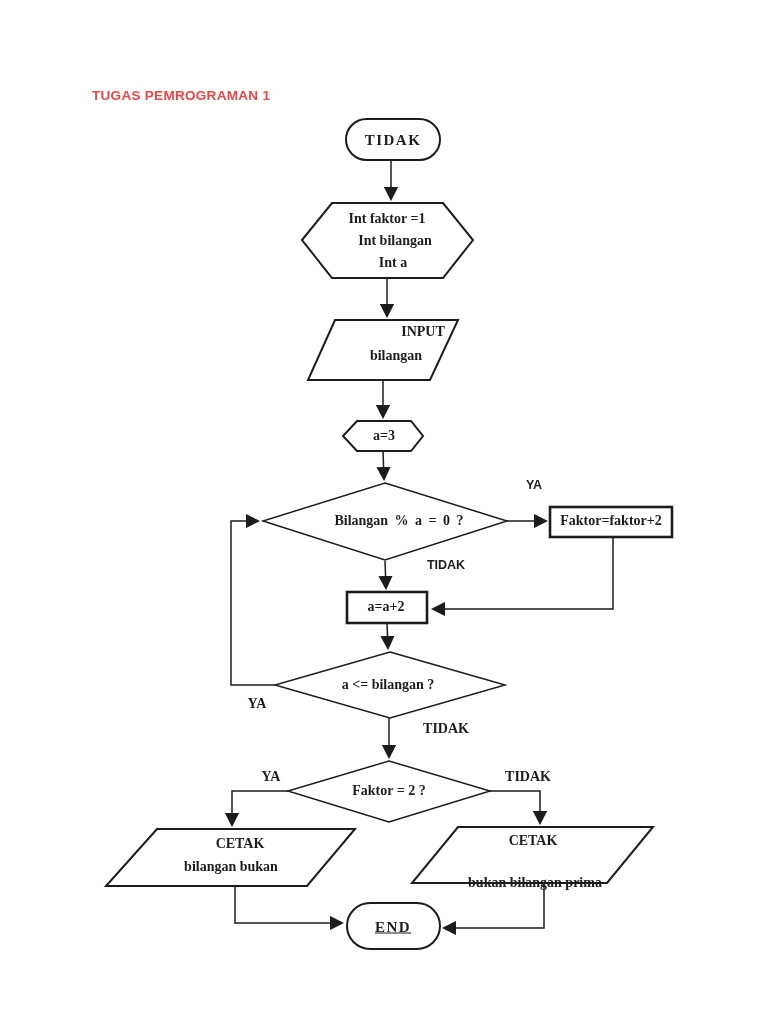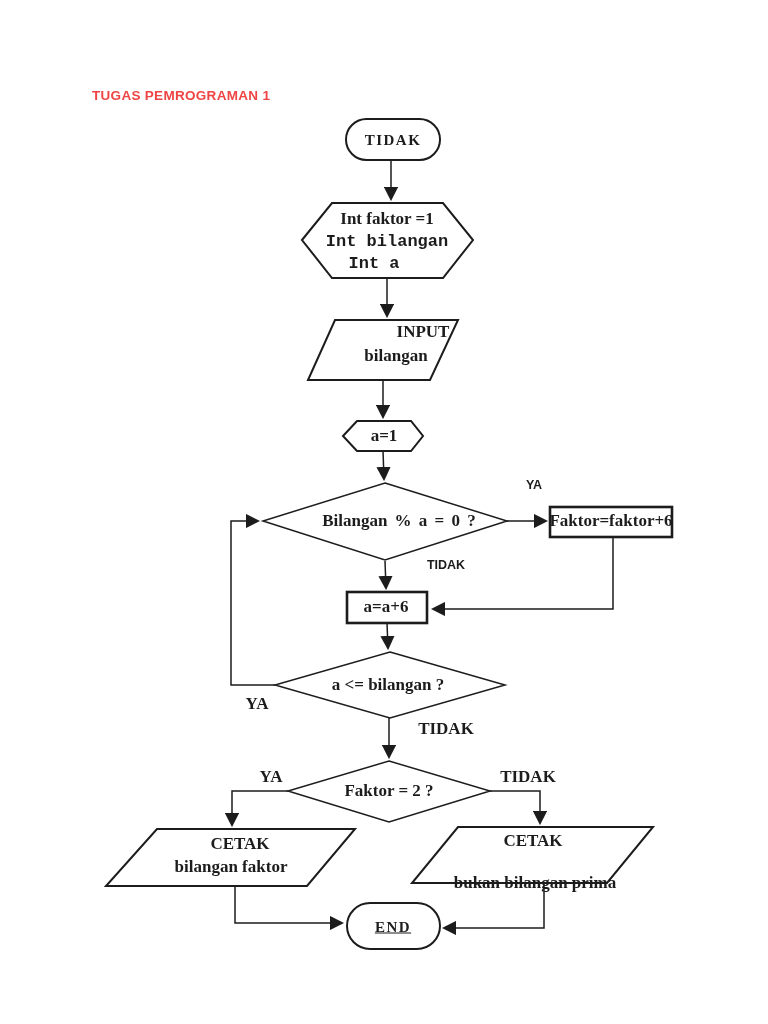--- a/index.html
+++ b/index.html
@@ -13,21 +13,21 @@
     font-size:13.5px;color:#ef4444;letter-spacing:.3px;white-space:nowrap;
   }
   .diagram{position:absolute;left:0;top:0;}
   .shape{fill:#ffffff;stroke:#1c1c1c;stroke-width:2;}
   .shape.thin{stroke-width:1.5;}
   .shape.thick{stroke-width:2.6;}
   .edge{fill:none;stroke:#1c1c1c;stroke-width:1.5;marker-end:url(#arrow);}
   .lbl{
     position:absolute;transform:translate(-50%,-50%);
     font-family:"Liberation Serif",serif;font-weight:bold;
-    font-size:17px;color:#1c1c1c;white-space:nowrap;
+    font-size:14px;color:#1c1c1c;white-space:nowrap;
   }
   .lbl.sans{font-family:"Liberation Sans",sans-serif;font-size:12.5px;}
   .lbl.big{font-size:15px;letter-spacing:1.5px;}
   .lbl.wide{word-spacing:3px;}
 </style>
 </head>
 <body>
 
 <div class="page">
 
@@ -65,44 +65,44 @@
     <polygon class="shape thin" points="390,652 505,685 390,718 275,685"></polygon>
     <polygon class="shape thin" points="389,761 490,791 389,822 288,791"></polygon>
     <polygon class="shape" points="157,829 355,829 307,886 106,886"></polygon>
     <polygon class="shape" points="458,827 653,827 607,883 412,883"></polygon>
     <rect class="shape" x="347" y="903" width="93" height="46" rx="23"></rect>
   </svg>
 
   <div class="lbl big" style="left:393px;top:140px;">TIDAK</div>
 
   <div class="lbl" style="left:387px;top:219px;">Int faktor =1</div>
-  <div class="lbl" style="left:387px;top:241px;font-family:Liberation Mono, monospace;">Int bilangan</div>
-  <div class="lbl" style="left:374px;top:263px;font-family:Liberation Mono, monospace;">Int a</div>
+  <div class="lbl" style="left:395px;top:241px;">Int bilangan</div>
+  <div class="lbl" style="left:393px;top:263px;">Int a</div>
 
   <div class="lbl" style="left:385px;top:332px;margin-left:38px;">INPUT</div>
   <div class="lbl" style="left:396px;top:356px;">bilangan</div>
 
-  <div class="lbl" style="left:384px;top:436px;">a=1</div>
+  <div class="lbl" style="left:384px;top:436px;">a=3</div>
 
   <div class="lbl wide" style="left:399px;top:521px;">Bilangan % a = 0 ?</div>
   <div class="lbl sans" style="left:534px;top:485px;">YA</div>
   <div class="lbl sans" style="left:446px;top:565px;">TIDAK</div>
 
-  <div class="lbl" style="left:611px;top:521px;">Faktor=faktor+6</div>
-  <div class="lbl" style="left:386px;top:607px;">a=a+6</div>
+  <div class="lbl" style="left:611px;top:521px;">Faktor=faktor+2</div>
+  <div class="lbl" style="left:386px;top:607px;">a=a+2</div>
 
   <div class="lbl" style="left:388px;top:685px;">a &lt;= bilangan ?</div>
   <div class="lbl" style="left:257px;top:704px;">YA</div>
   <div class="lbl" style="left:446px;top:729px;">TIDAK</div>
 
   <div class="lbl" style="left:389px;top:791px;">Faktor = 2 ?</div>
   <div class="lbl" style="left:271px;top:777px;">YA</div>
   <div class="lbl" style="left:528px;top:777px;">TIDAK</div>
 
   <div class="lbl" style="left:240px;top:844px;">CETAK</div>
-  <div class="lbl" style="left:231px;top:867px;">bilangan faktor</div>
+  <div class="lbl" style="left:231px;top:867px;">bilangan bukan</div>
 
   <div class="lbl" style="left:533px;top:841px;">CETAK</div>
   <div class="lbl" style="left:535px;top:864px;margin-top:19px;">bukan bilangan prima</div>
 
   <div class="lbl big" style="left:393px;top:927px;text-decoration:underline;">END</div>
 
 </div>
 
 </body></html>

